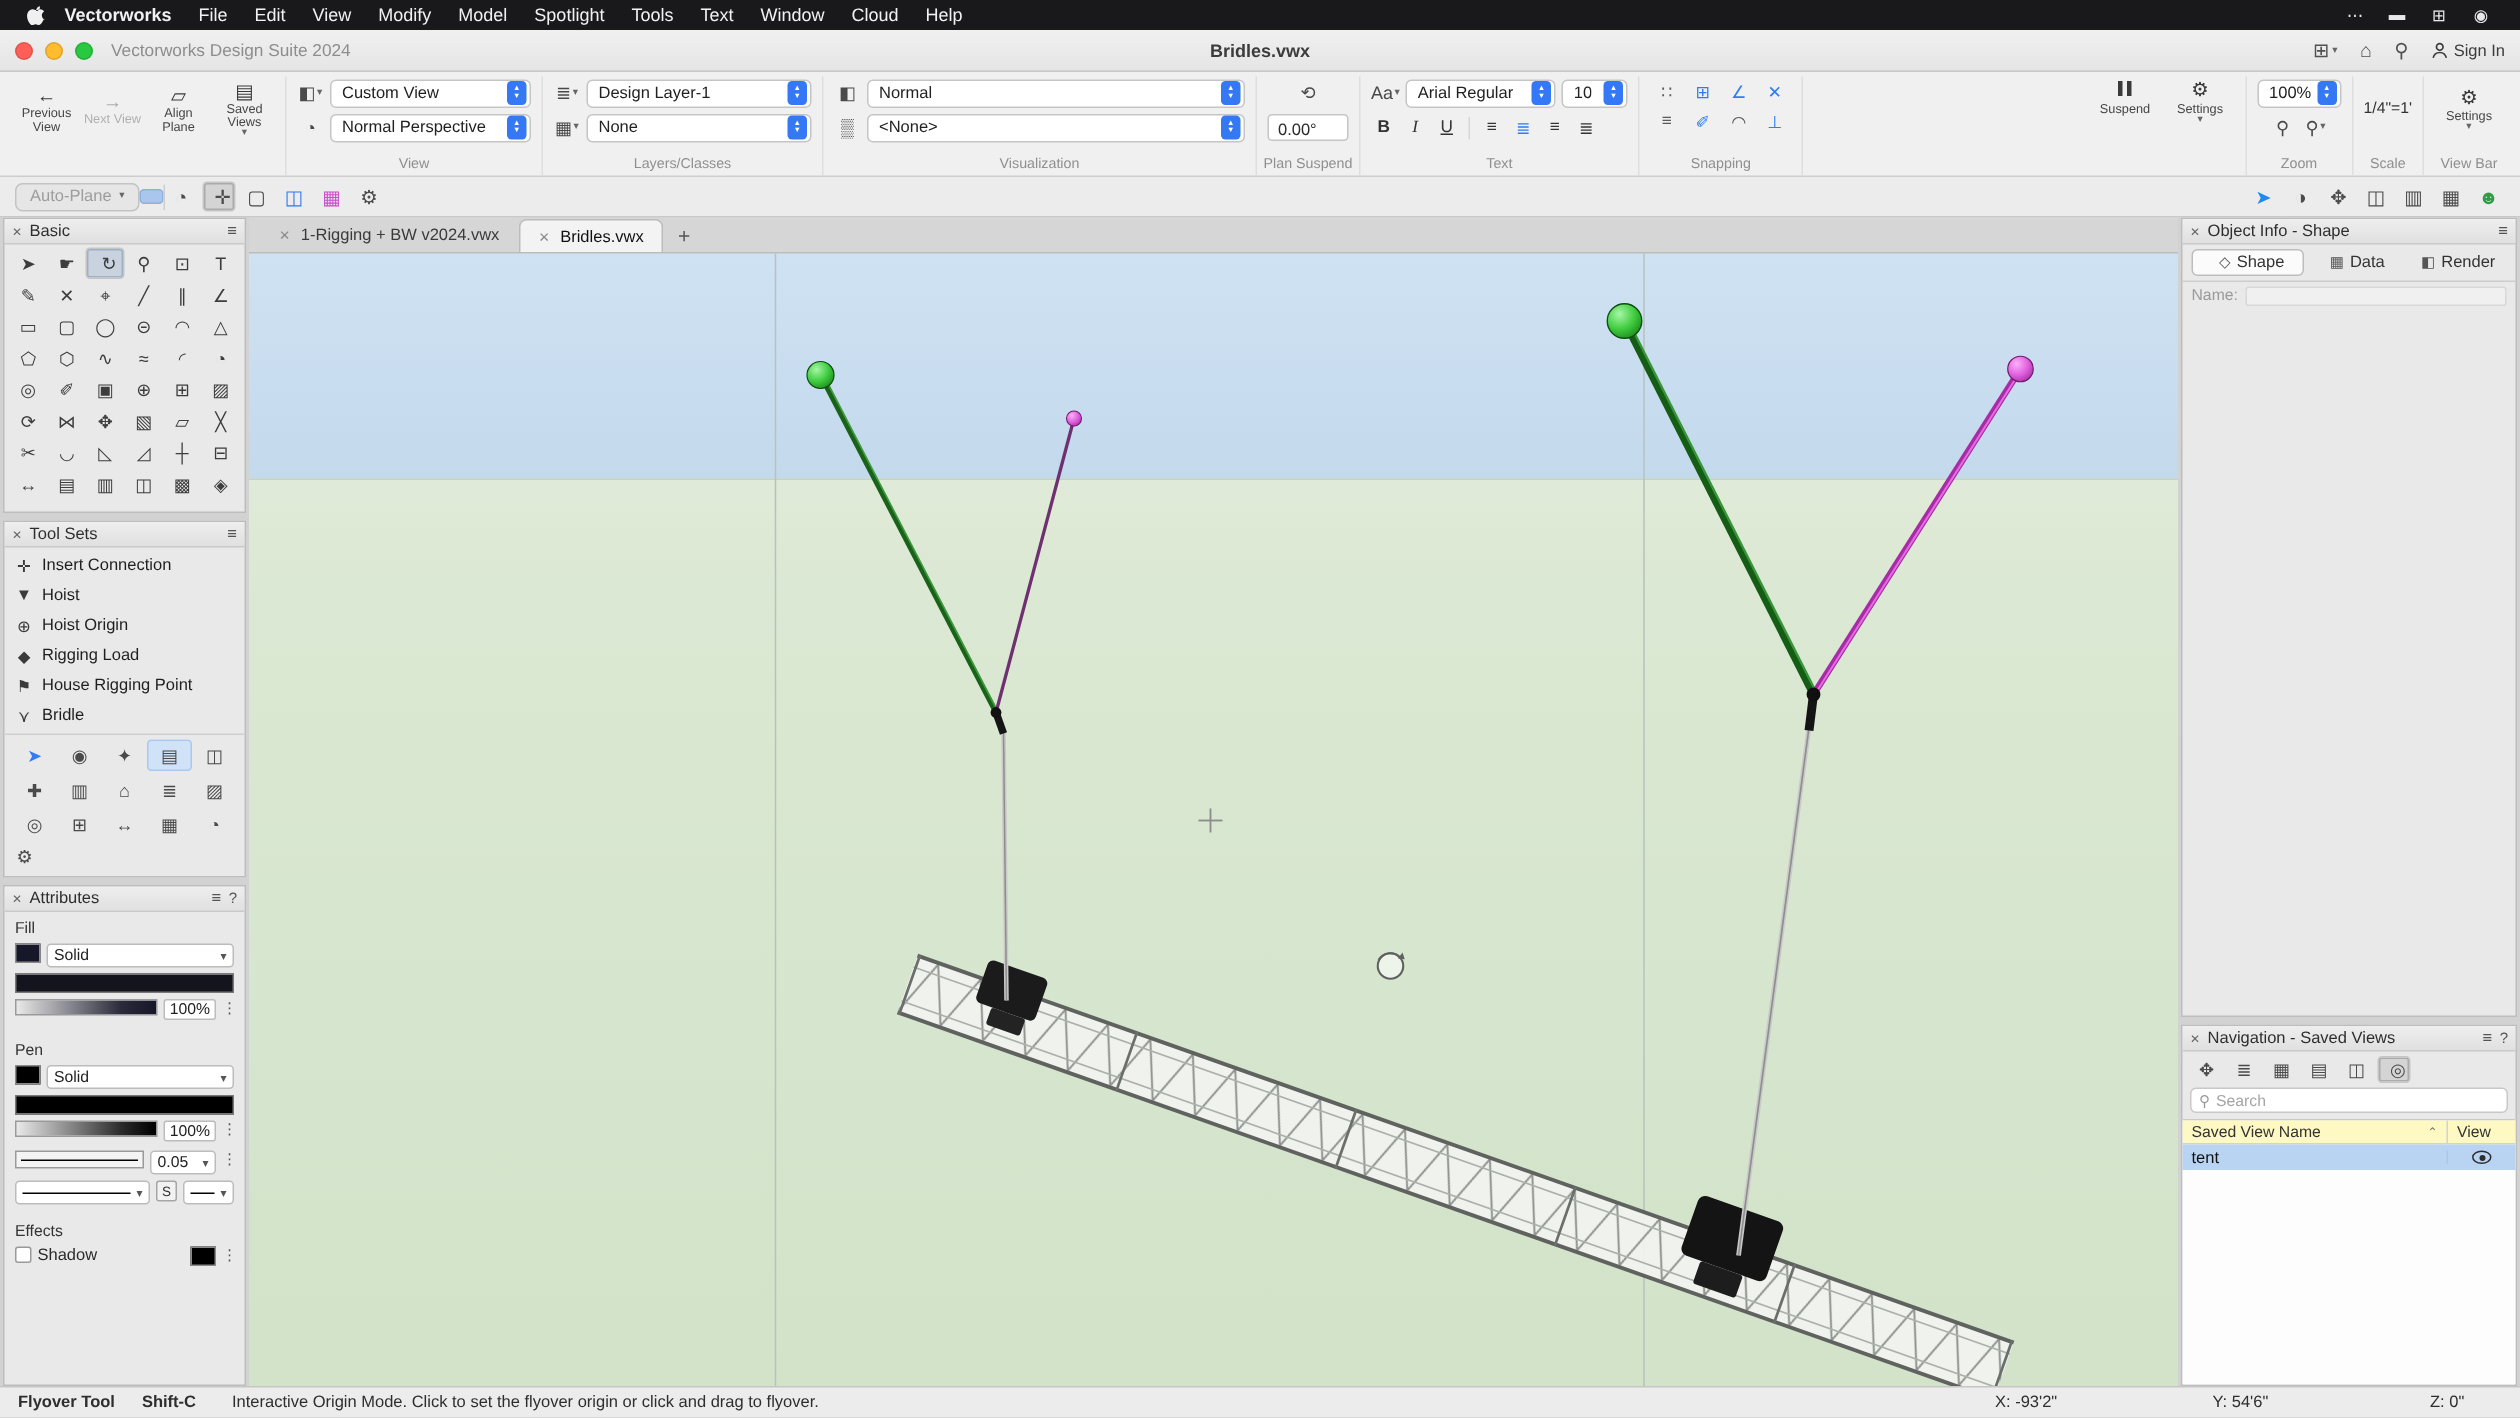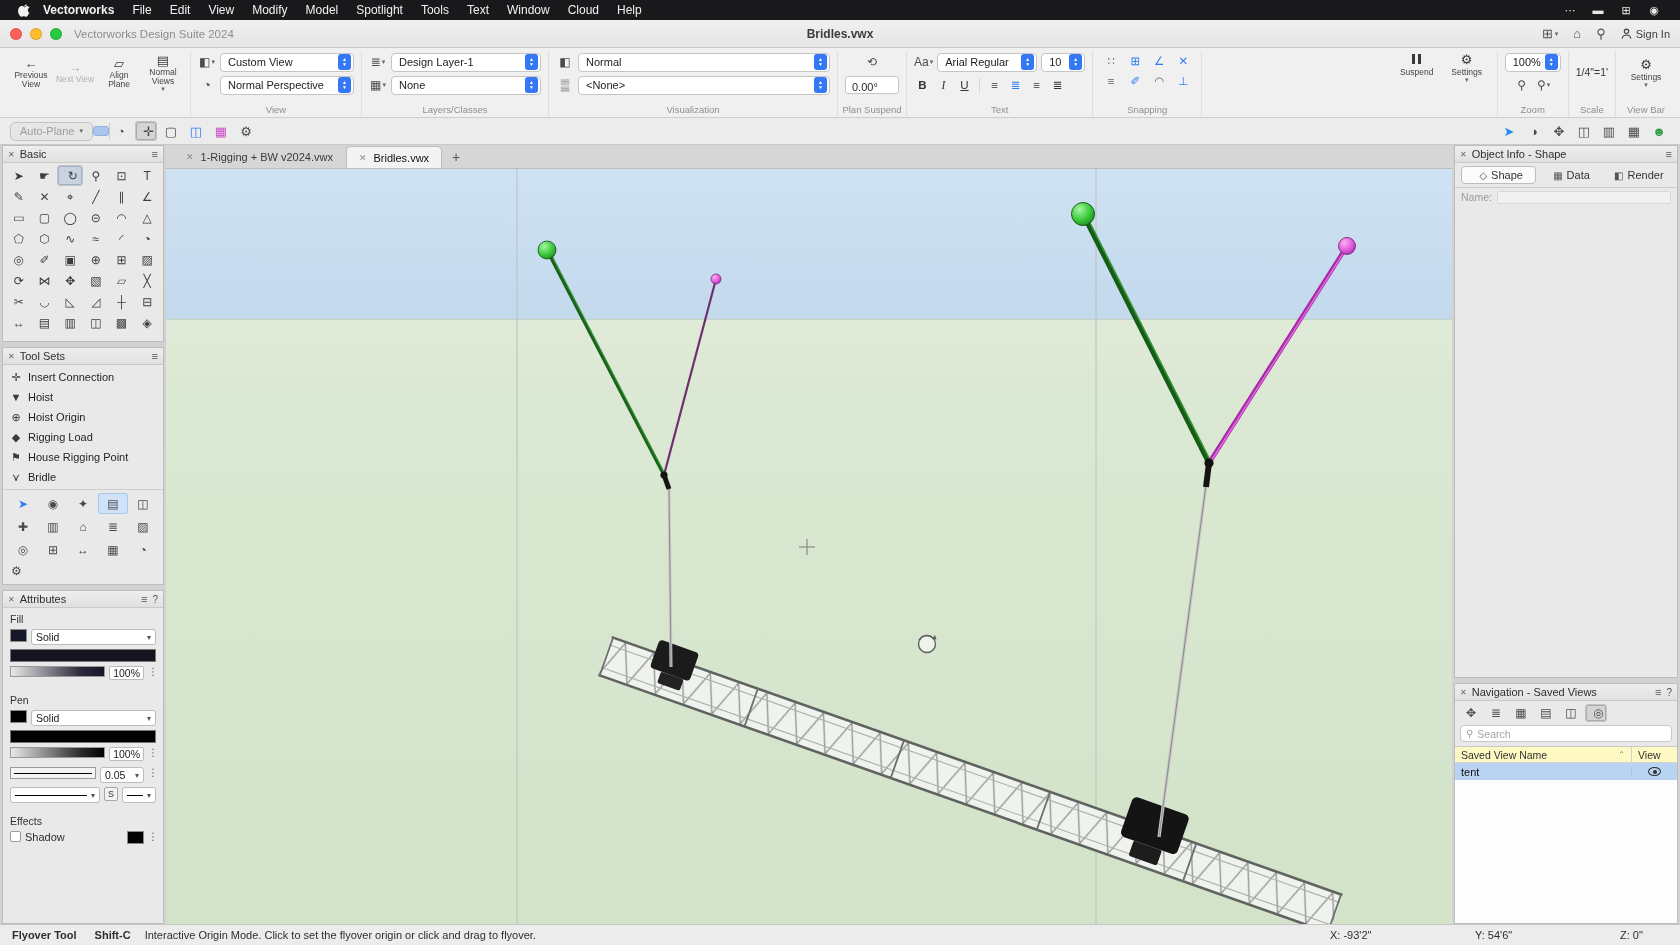--- a/index.html
+++ b/index.html
@@ -147,21 +147,21 @@
   .nt-c2{width:46px;border-left:1px solid #d2d2d2;display:flex;align-items:center;padding:0 6px}
   .nt-row{display:flex;height:17px;background:#b9d3f3;align-items:center;font-size:11px;color:#111;flex:none}
   .nt-row .nt-c2{border-left:1px solid rgba(0,0,0,.06);justify-content:center}
   .eye{width:13px;height:9px;border:1px solid #2e2e2e;border-radius:50%;position:relative}
   .eye::after{content:"";position:absolute;width:4px;height:4px;background:#2e2e2e;border-radius:50%;top:1.5px;left:3.5px}
   .nt-rest{flex:1;background:#fdfdfd}
   
   .statusbar{height:21px;background:#ececec;border-top:1px solid #c6c6c6;display:flex;align-items:center;padding:0 12px;font-size:11px;color:#2e2e2e;flex:none}
   .statusbar .bold{font-weight:bold}
   .st-tool{margin-right:18px}
-  .st-key{margin-right:14px}
+  .st-key{margin-right:24px}
   .coords{margin-left:auto;display:flex}
   .coords span{display:block}
   .cx{width:145px}.cy{width:145px}.cz{width:48px}
   .g{display:inline-block}
   .lbl{display:inline-block}
 </style>
 </head>
 <body>
 
 <div id="app">
@@ -250,21 +250,21 @@
         <div class="navbtn dis">
           <span class="g">→</span>
           <span class="t">Next View</span>
         </div>
         <div class="navbtn">
           <span class="g">▱</span>
           <span class="t">Align Plane</span>
         </div>
         <div class="navbtn">
           <span class="g">▤</span>
-          <span class="t">Normal Views</span>
+          <span class="t">Saved Views</span>
           <span class="cv">▾</span>
         </div>
       </div>
     </div>
 
     <div class="tgroup">
       <div class="trow">
         <span class="mini">◧<i class="cv">▾</i></span>
         <div class="sel w134">
           <span class="sv">Custom View</span>

